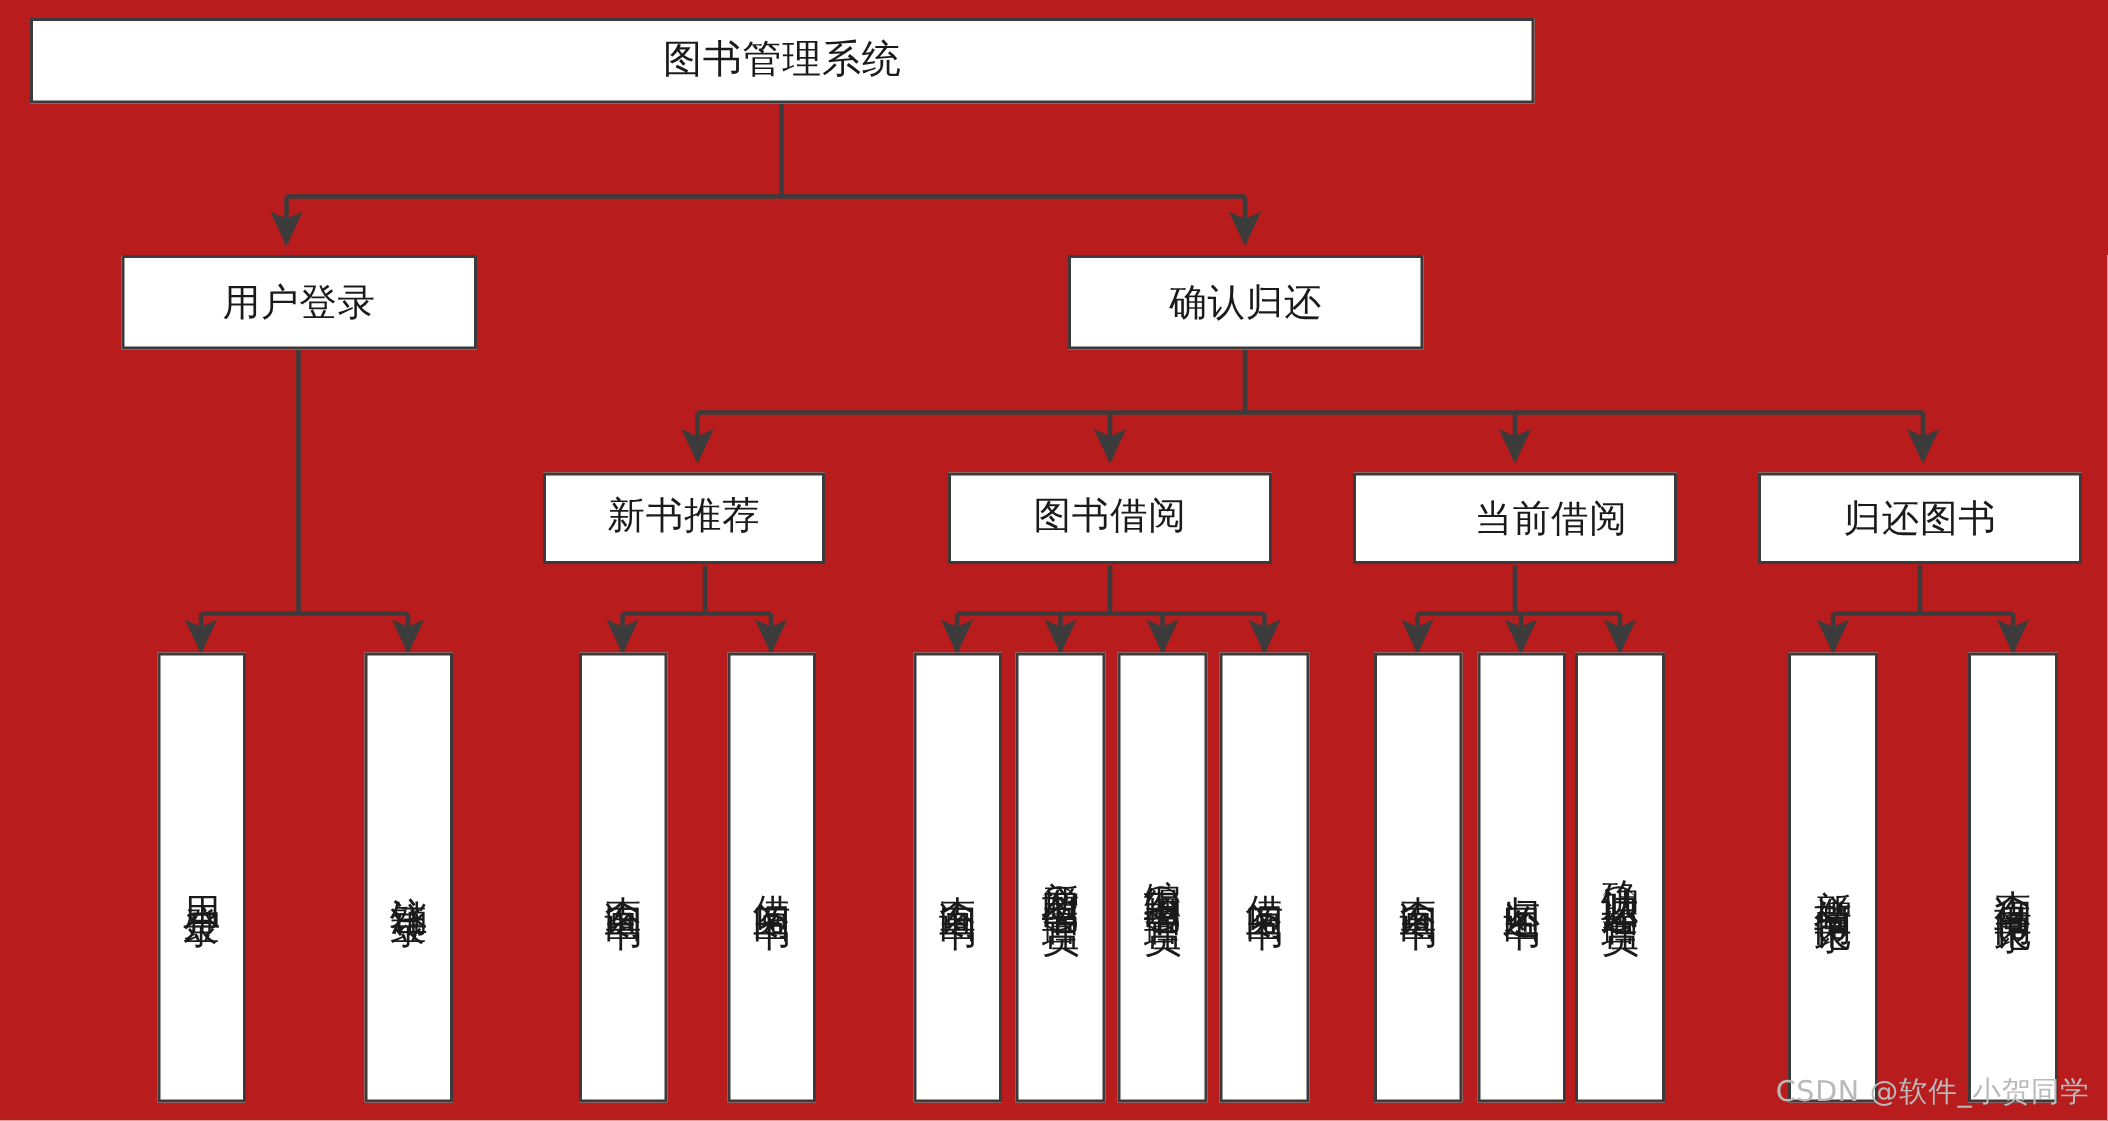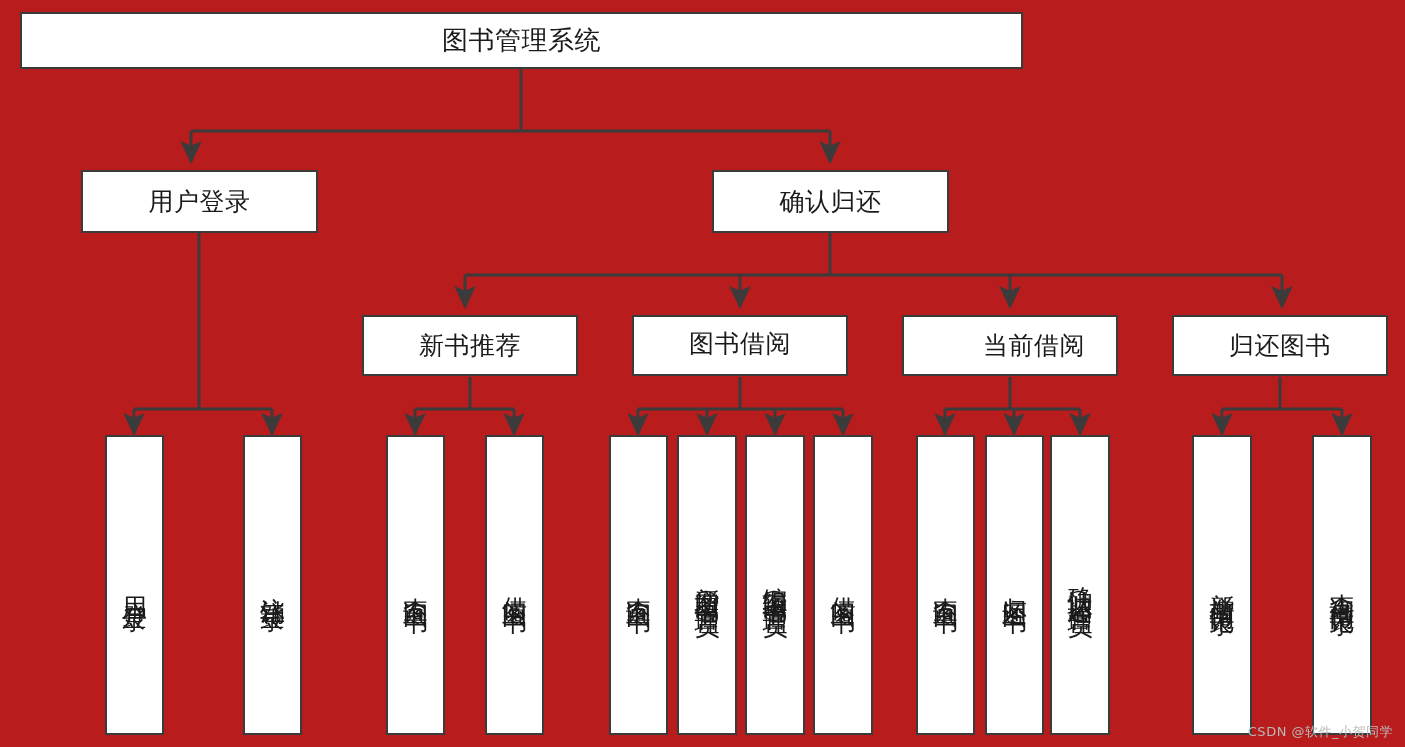--- a/index.html
+++ b/index.html
@@ -58,21 +58,21 @@
     writing-mode: vertical-rl;
     text-orientation: upright;
     font-size: 25px;
     letter-spacing: 4px;
     line-height: 1;
   }
   .watermark {
     position: absolute;
     right: 12px;
     bottom: 6px;
-    font-size: 13px;
+    font-size: 19px;
     color: #b9b9b9;
     white-space: nowrap;
     letter-spacing: 0.5px;
   }
 </style>
 </head>
 <body>
 
 <div id="canvas">
 
@@ -131,21 +131,21 @@
   </div>
 
   <div class="node horiz" style="left:81px; top:170px; width:237px; height:63px;">
     <span class="node-label">用户登录</span>
   </div>
 
   <div class="node horiz" style="left:712px; top:170px; width:237px; height:63px;">
     <span class="node-label">确认归还</span>
   </div>
 
-  <div class="node horiz" style="left:362px; top:315px; width:216px; height:61px;">
+  <div class="node horiz" style="left:362px; top:315px; width:188px; height:61px;font-family:Liberation Mono, monospace;">
     <span class="node-label">新书推荐</span>
   </div>
 
   <div class="node horiz" style="left:632px; top:315px; width:216px; height:61px;font-family:Liberation Mono, monospace;">
     <span class="node-label">图书借阅</span>
   </div>
 
   <div class="node horiz" style="left:902px; top:315px; width:216px; height:61px;padding-left:48px;">
     <span class="node-label">当前借阅</span>
   </div>

